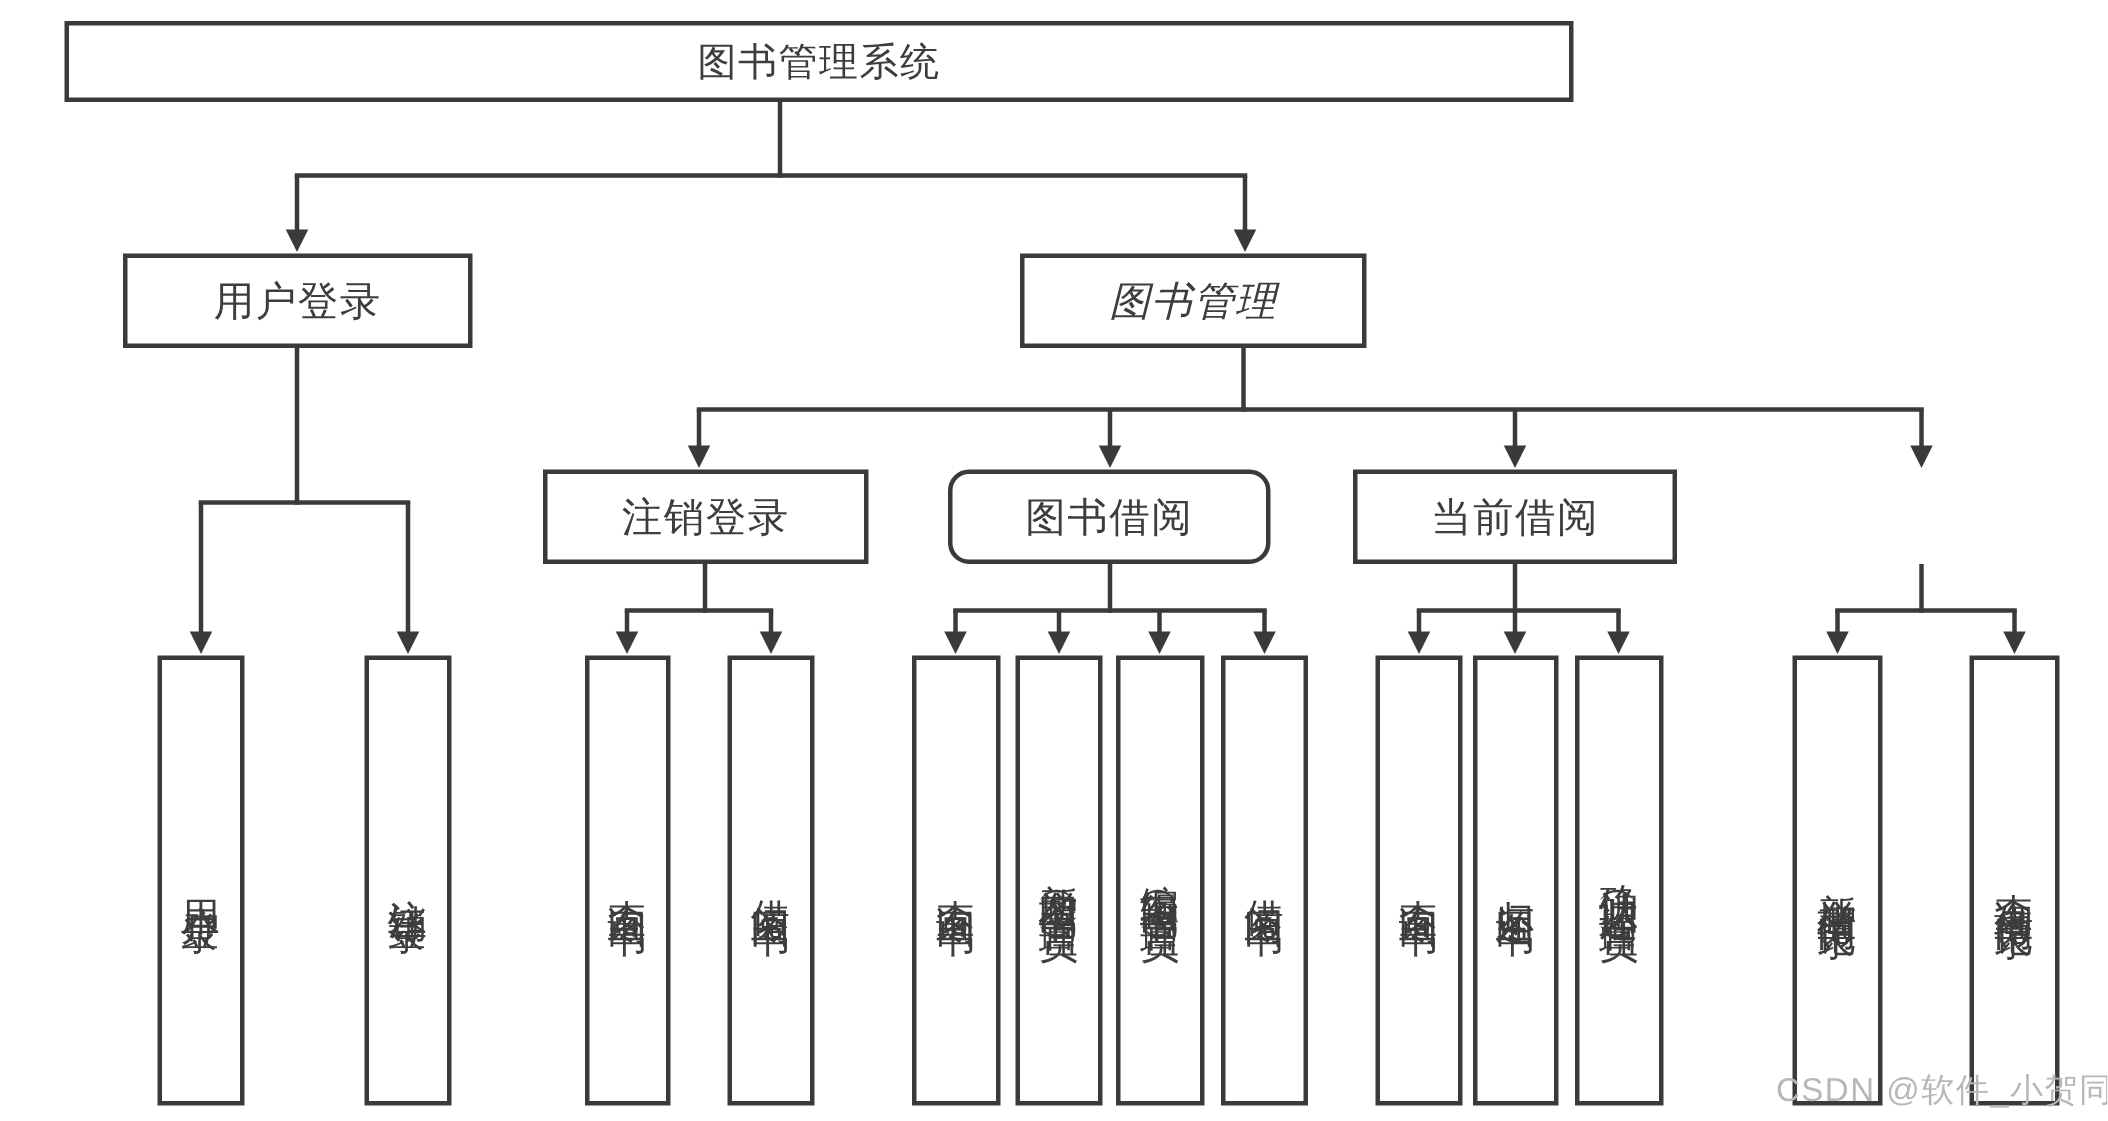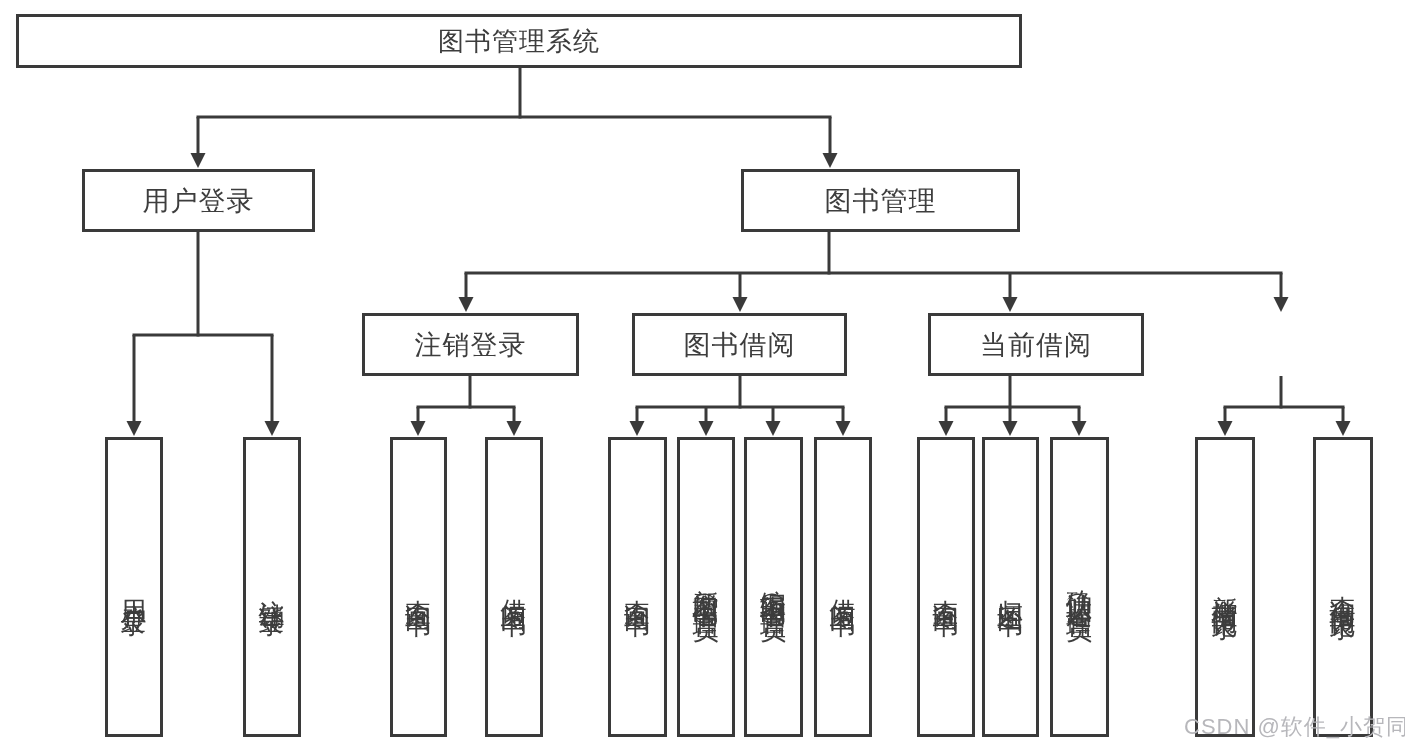--- a/index.html
+++ b/index.html
@@ -14,21 +14,21 @@
   .box {
     position:absolute;
     box-sizing:border-box;
     border:3px solid #3a3a3a;
     background:#ffffff;
     display:flex; align-items:center; justify-content:center;
     color:#3d3d3d;
     z-index:2;
   }
   .hbox { font-size:27px; letter-spacing:1px; white-space:nowrap; }
-  .root  { font-size:26px; }
+  .root  { font-size:26px;margin-left:27px; }
   .vbox span {
     writing-mode:vertical-rl;
     text-orientation:mixed;
     font-size:26px;
     letter-spacing:4px;
     line-height:1;
     color:#3d3d3d;
   }
   #watermark {
     position:absolute;
@@ -100,31 +100,31 @@
       <polygon points="1335.5,421 1350.5,421 1343,436" fill="#3a3a3a"></polygon>
     </svg>
 
   <div class="box hbox root" style="left:16px; top:14px; width:1006px; height:54px;">
     <span>图书管理系统</span>
   </div>
 
   <div class="box hbox" style="left:82px; top:169px; width:233px; height:63px;">
     <span>用户登录</span>
   </div>
-  <div class="box hbox" style="left:741px; top:169px; width:279px; height:63px;">
+  <div class="box hbox" style="left:680px; top:169px; width:231px; height:63px;font-style:italic;">
     <span>图书管理</span>
   </div>
 
   <div class="box hbox" style="left:362px; top:313px; width:217px; height:63px;">
     <span>注销登录</span>
   </div>
-  <div class="box hbox" style="left:632px; top:313px; width:215px; height:63px;">
+  <div class="box hbox" style="left:632px; top:313px; width:215px; height:63px;border-radius:14px;">
     <span>图书借阅</span>
   </div>
-  <div class="box hbox" style="left:928px; top:313px; width:216px; height:63px;">
+  <div class="box hbox" style="left:902px; top:313px; width:216px; height:63px;">
     <span>当前借阅</span>
   </div>
 
   <div class="box vbox" style="left:105px; top:437px; width:58px; height:300px;">
     <span>用户登录</span>
   </div>
   <div class="box vbox" style="left:243px; top:437px; width:58px; height:300px;">
     <span>注销登录</span>
   </div>
 

